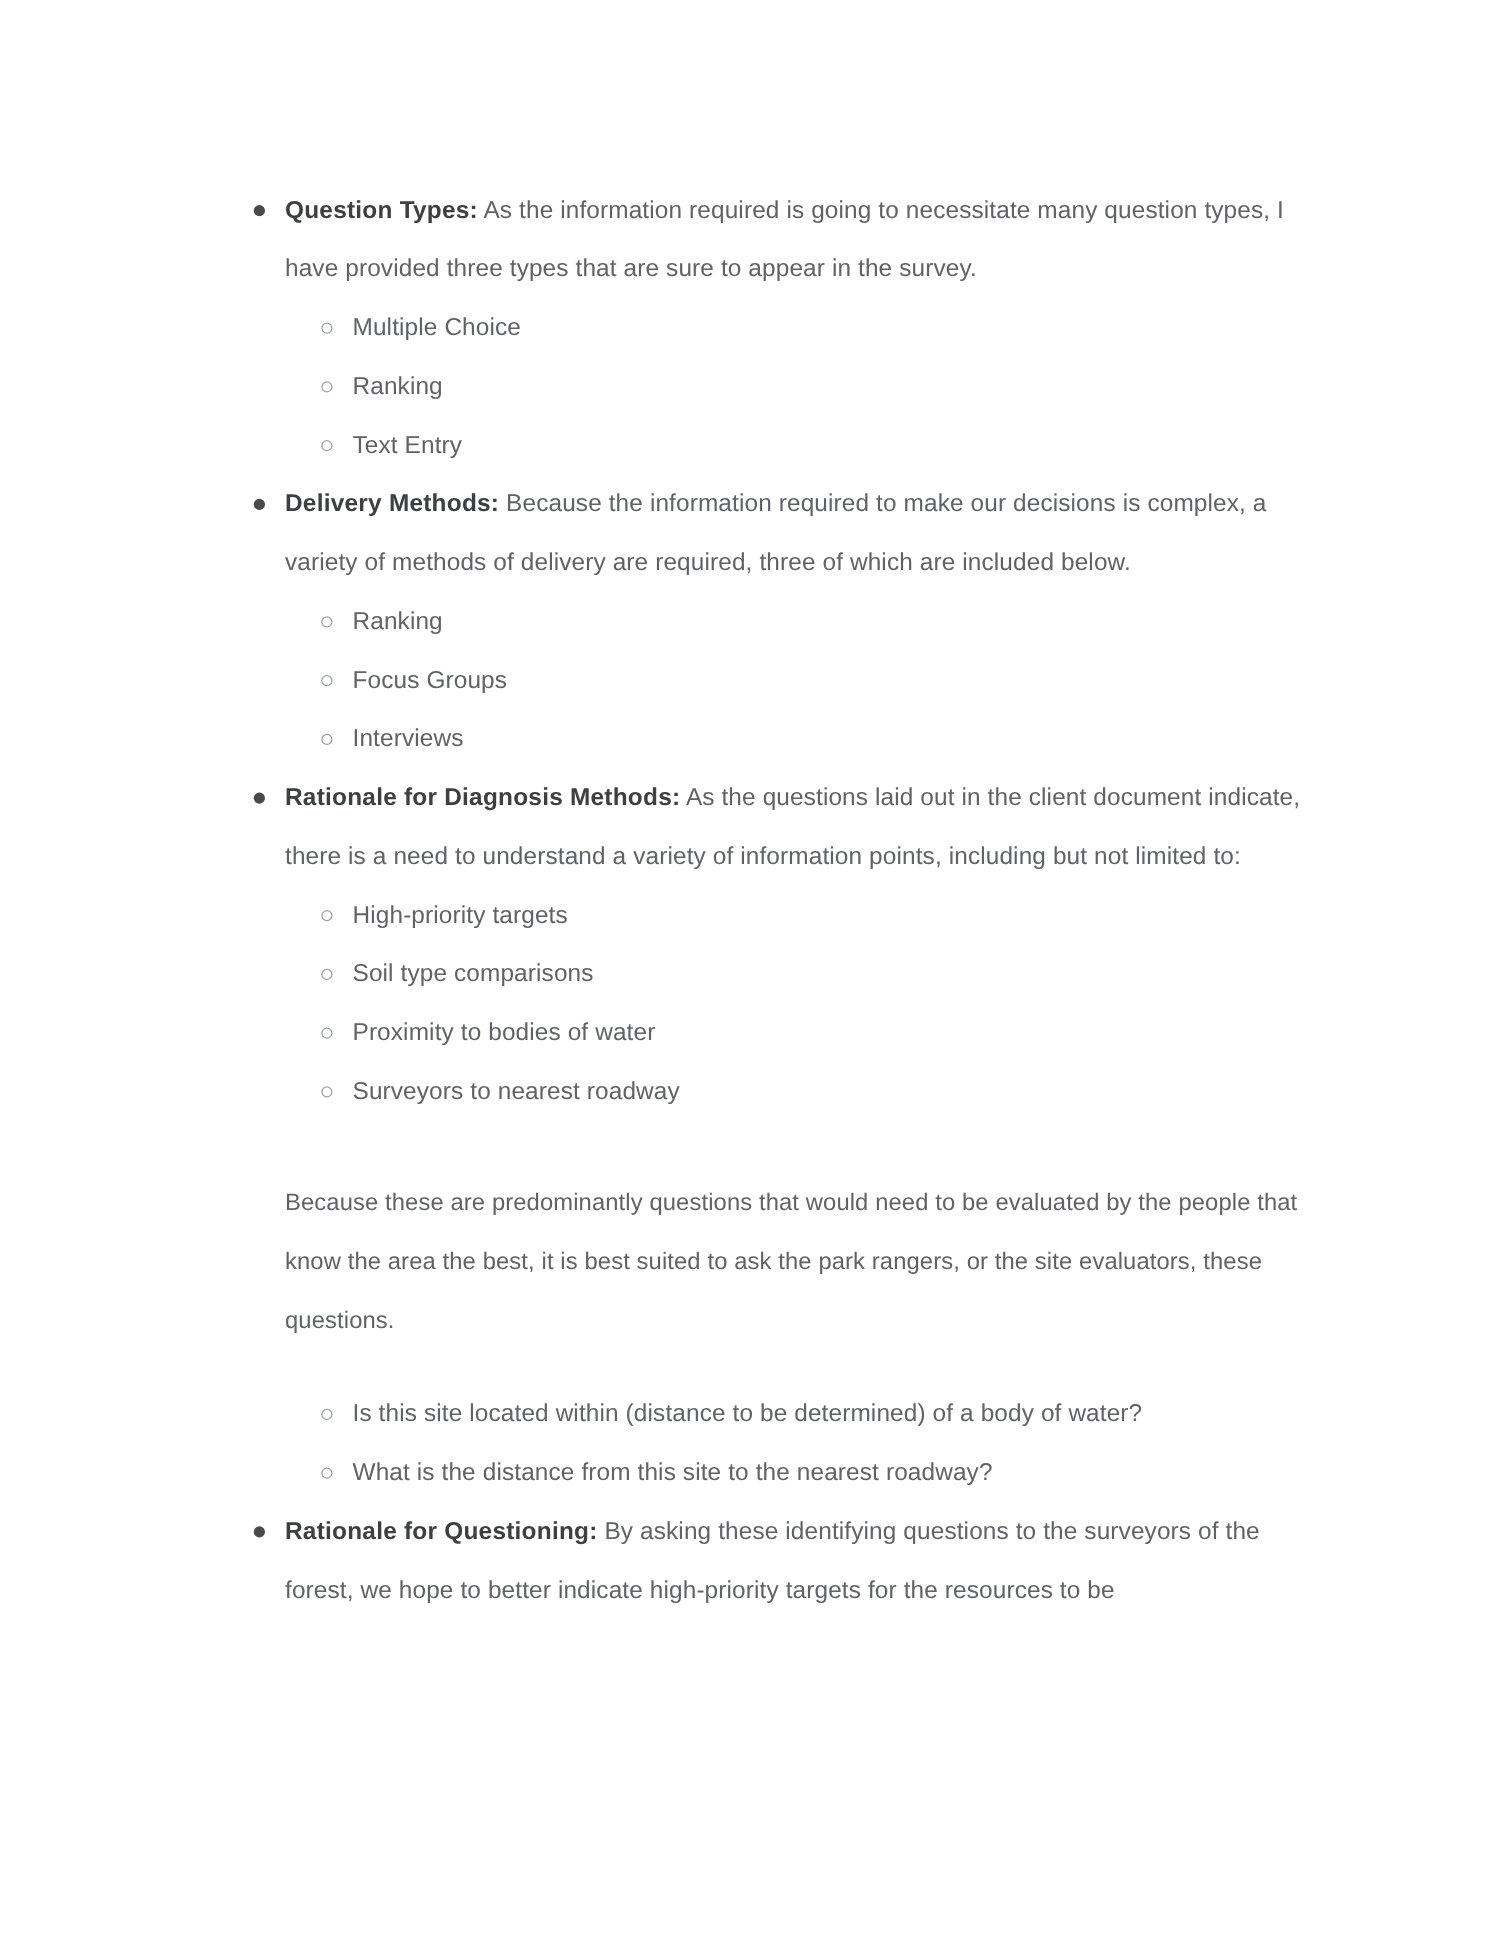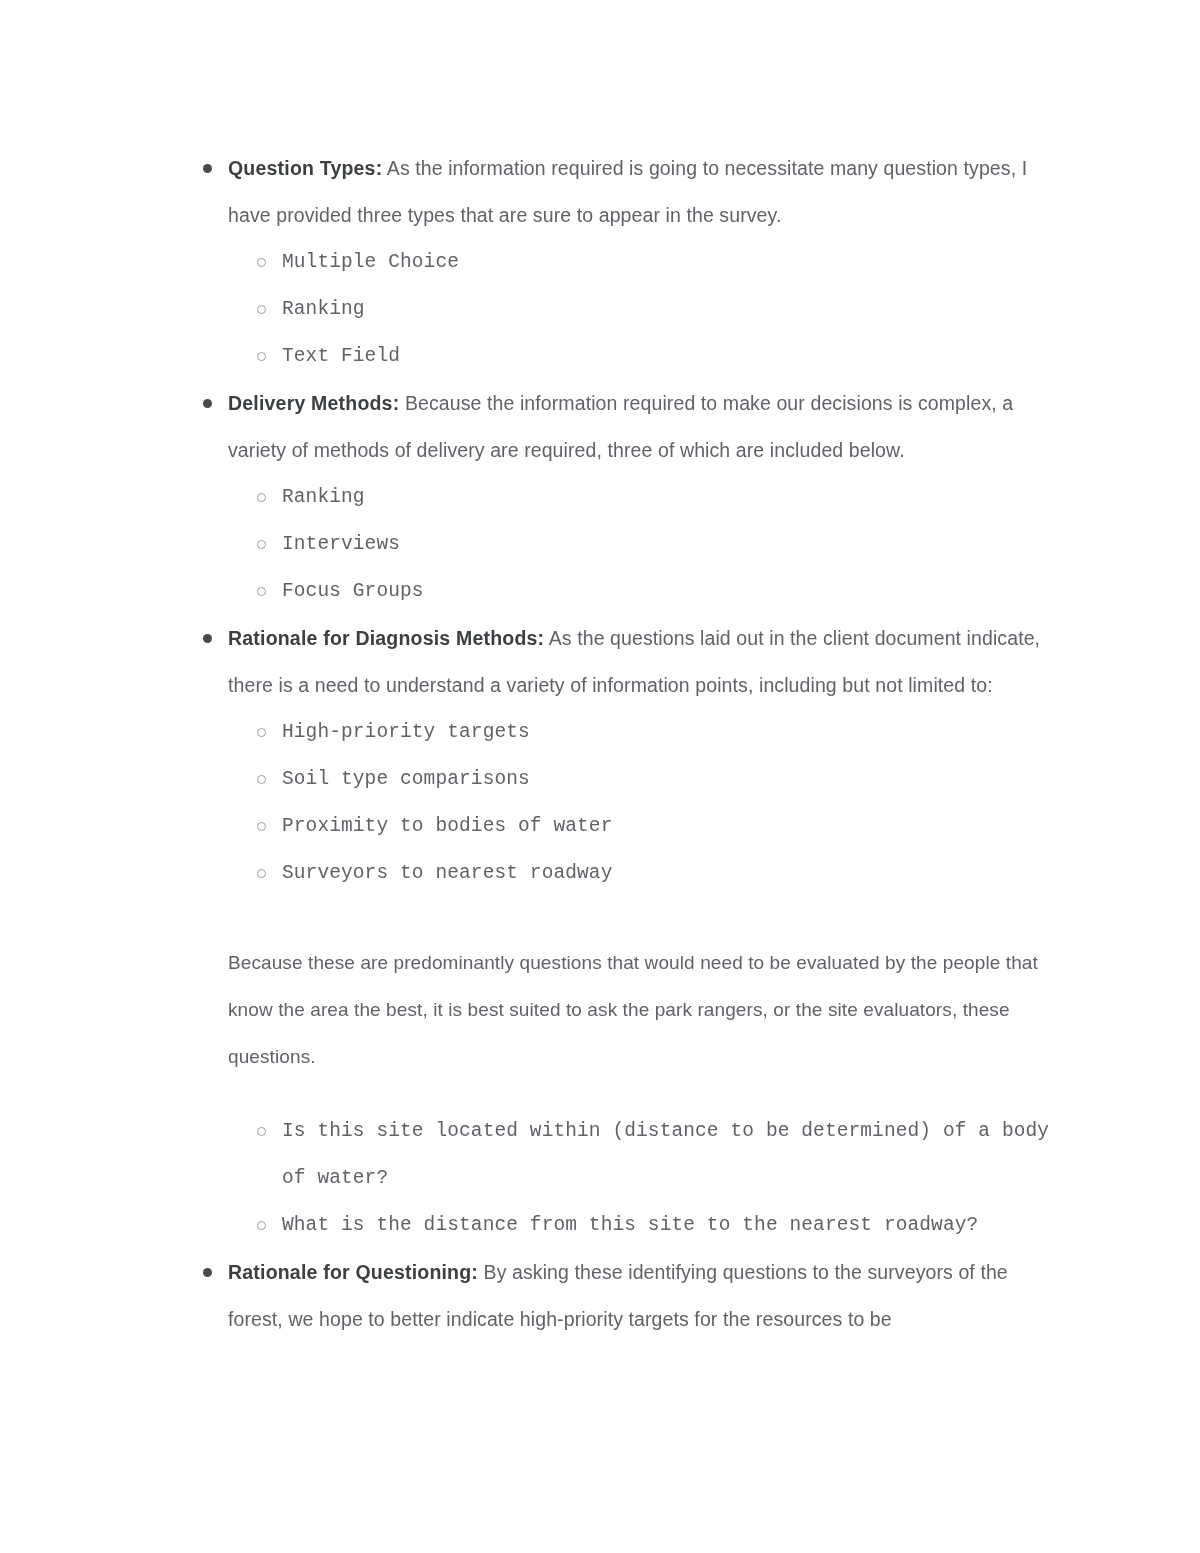--- a/index.html
+++ b/index.html
@@ -49,21 +49,20 @@
     font-weight: bold;
     color: #3c4043;
     letter-spacing: 0.2px;
   }
 
   
   .l2list {
     margin: 0;
     padding: 0;
     list-style: none;
-    font-family: Liberation Mono, monospace;
   }
   .l2 {
     position: relative;
     padding-left: 79px;
     color: #5f6368;
     font-size: 19.5px;
     line-height: 47px;
     letter-spacing: 0.1px;
   }
   .l2 .circ {
@@ -104,40 +103,40 @@
       <li class="l2">
         <span class="circ"></span>
         <span>Multiple Choice</span>
       </li>
       <li class="l2">
         <span class="circ"></span>
         <span>Ranking</span>
       </li>
       <li class="l2">
         <span class="circ"></span>
-        <span>Text Field</span>
+        <span>Text Entry</span>
       </li>
     </ul>
 
     <div class="l1">
       <span class="disc"></span>
       <span class="label">Delivery Methods:</span><span> Because the information required to make our decisions is complex, a variety of methods of delivery are required, three of which are included below.</span>
     </div>
     <ul class="l2list">
       <li class="l2">
         <span class="circ"></span>
         <span>Ranking</span>
       </li>
       <li class="l2">
         <span class="circ"></span>
-        <span>Interviews</span>
+        <span>Focus Groups</span>
       </li>
       <li class="l2">
         <span class="circ"></span>
-        <span>Focus Groups</span>
+        <span>Interviews</span>
       </li>
     </ul>
 
 
     <div class="l1">
       <span class="disc"></span>
       <span class="label">Rationale for Diagnosis Methods:</span><span> As the questions laid out in the client document indicate, there is a need to understand a variety of information points, including but not limited to:</span>
     </div>
     <ul class="l2list">
       <li class="l2">

